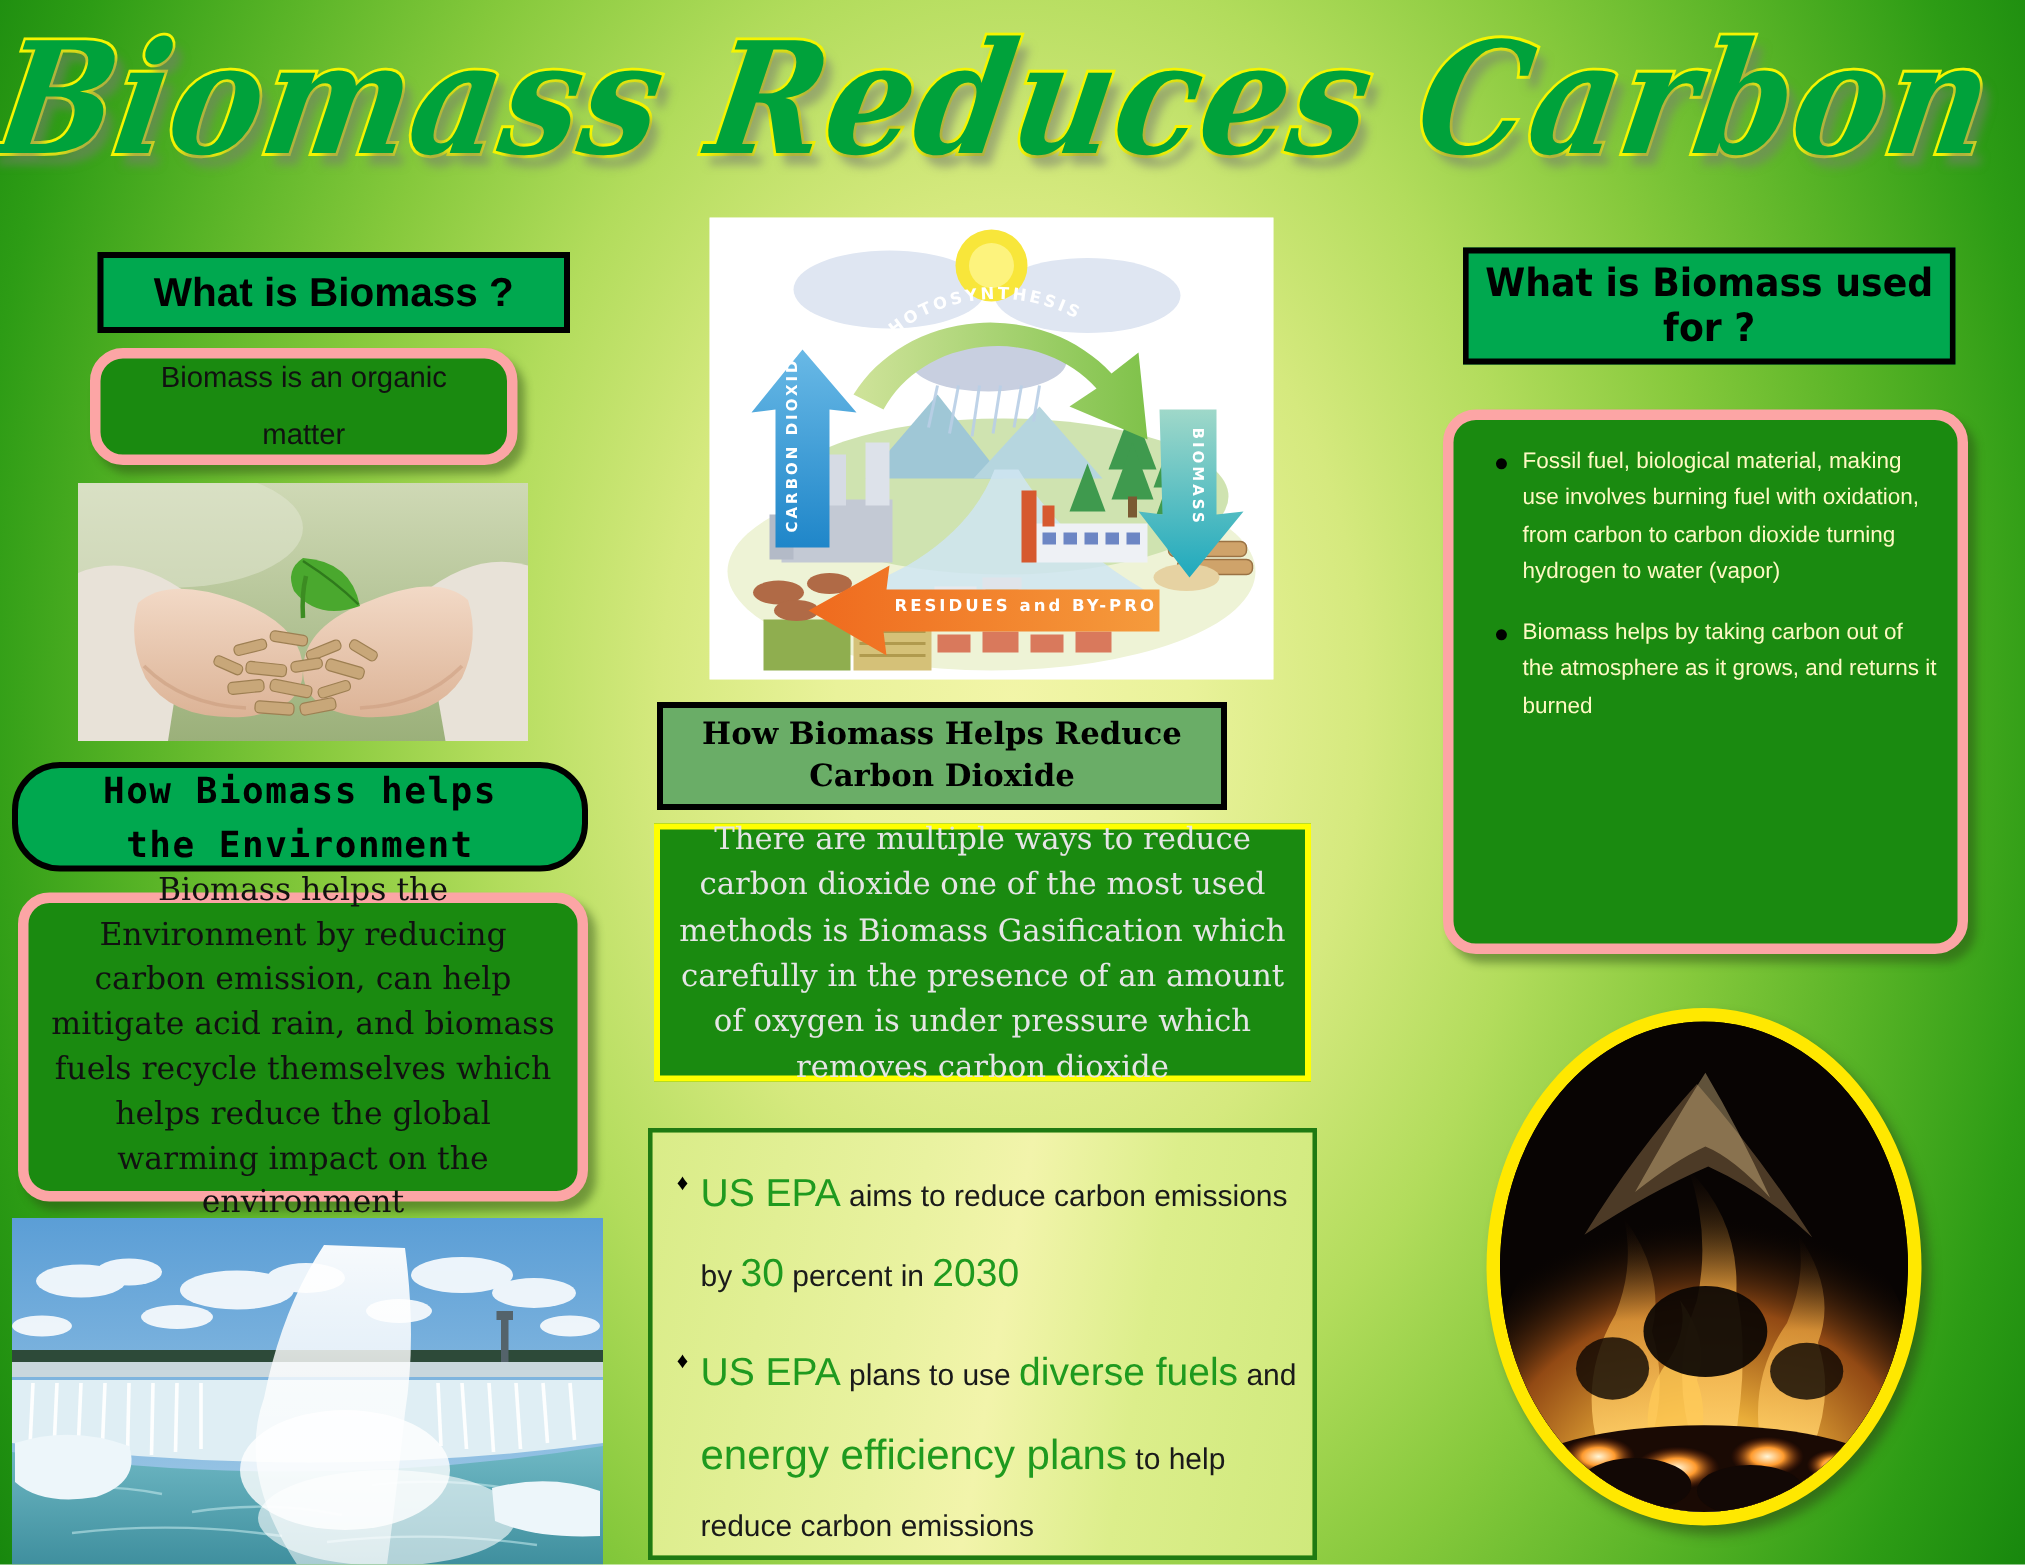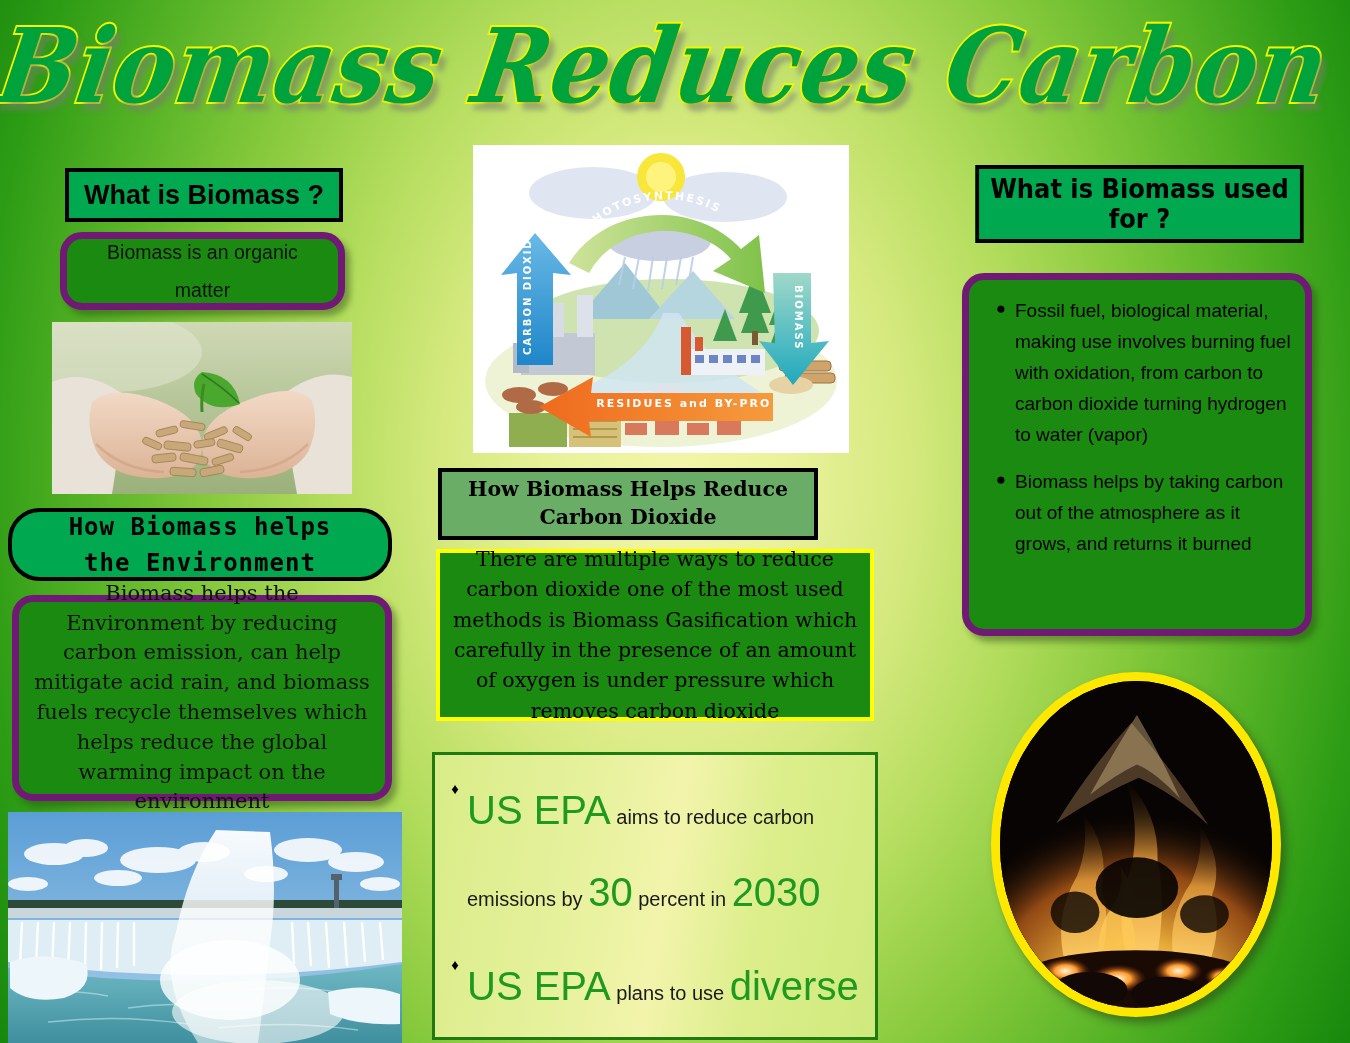--- a/index.html
+++ b/index.html
@@ -44,30 +44,30 @@
     background:#00a84f;
     border:4px solid #000;
     box-sizing:border-box;
     display:flex;align-items:center;justify-content:center;
     text-align:center;
     color:#000;
   }
   .body-yellow{
     position:absolute;
     background:#1a8a10;
-    border:7px solid #701a75;
+    border:7px solid #fca5a5;
     border-radius:22px;
     box-sizing:border-box;
     box-shadow:5px 6px 6px rgba(40,70,20,.45);
     color:#111;
     display:flex;flex-direction:column;justify-content:center;
   }
 
   
-  #hdr-what-is{left:65px;top:168px;width:278px;height:54px;
+  #hdr-what-is{left:65px;top:168px;width:315px;height:54px;
     font-size:27px;font-weight:bold;}
   #box-what-is{left:60px;top:232px;width:285px;height:78px;
     font-size:19.5px;text-align:center;line-height:1.95;padding:2px 12px;}
   #img-hands{position:absolute;left:52px;top:322px;width:300px;height:172px;
     overflow:hidden;background:#cbbfae;}
   #hdr-how-env{left:8px;top:508px;width:384px;height:73px;
     font-family:"DejaVu Sans Mono",monospace;font-size:24px;font-weight:bold;
     line-height:1.5;letter-spacing:1px;border-radius:32px;}
   #box-how-env{left:12px;top:595px;width:380px;height:206px;
     font-family:"DejaVu Serif",serif;font-size:21px;line-height:1.42;
@@ -77,46 +77,46 @@
 
   
   #img-cycle{position:absolute;left:473px;top:145px;width:376px;height:308px;
     background:#fff;overflow:hidden;}
   #hdr-center{left:438px;top:468px;width:380px;height:72px;
     background:#6aad67;font-family:"DejaVu Serif",serif;
     font-size:20.5px;font-weight:bold;line-height:1.35;padding:0 14px;}
   #box-center{position:absolute;left:436px;top:549px;width:438px;height:172px;
     background:#1a8a10;border:4px solid #ffff00;box-sizing:border-box;
     font-family:"DejaVu Serif",serif;font-size:20.5px;line-height:1.48;
-    text-align:center;color:#000000;display:flex;align-items:center;
+    text-align:center;color:#e5e5e5;display:flex;align-items:center;
     justify-content:center;padding:4px 12px;}
   #box-epa{position:absolute;left:432px;top:752px;width:446px;height:288px;
     border:3px solid #1f7a12;box-sizing:border-box;
     background:linear-gradient(100deg,#d9ec88 0%,#e9f2a0 38%,#f2f4ab 52%,#dcee8b 72%,#cfe97c 100%);
     padding:14px 10px 10px 8px;}
   .epa-item{display:flex;align-items:flex-start;margin-bottom:12px;}
   .epa-bullet{color:#000;font-size:15px;line-height:1.1;width:24px;
     flex:0 0 24px;text-align:center;padding-top:12px;}
   .epa-text{flex:1;color:#1a1a1a;font-size:20px;line-height:2.05;}
   .g{color:#1f9a1f;}
   .s28{font-size:28px;}
-  .s30{font-size:40px;}
+  .s30{font-size:26px;}
 
   
   #hdr-used-for{left:963px;top:165px;width:353px;height:78px;
     font-family:"DejaVu Sans",sans-serif;font-size:26px;font-weight:bold;
     transform:scaleX(.93);transform-origin:50% 50%;}
   #box-used-for{left:962px;top:273px;width:350px;height:363px;
     padding:16px 14px;justify-content:flex-start;}
   #used-intro{font-family:"DejaVu Serif",serif;font-size:19.5px;
     line-height:1.38;text-align:center;color:#111;margin:8px 4px 14px 4px;}
   .r-item{display:flex;align-items:flex-start;margin:0 0 16px 4px;}
   .r-bullet{flex:0 0 28px;font-size:17px;line-height:1.55;color:#000;
     text-align:center;}
-  .r-text{flex:1;font-size:19px;line-height:1.63;color:#000000;}
+  .r-text{flex:1;font-size:15px;line-height:1.63;color:#fef9c3;}
   #img-fire{position:absolute;left:991px;top:672px;width:290px;height:345px;
     border-radius:50%;border:9px solid #ffe800;box-sizing:border-box;
     overflow:hidden;background:#000;
     box-shadow:5px 6px 8px rgba(40,60,20,.5);}
 
   
   .fill{position:absolute;left:0;top:0;width:100%;height:100%;display:block;}
 </style>
 </head>
 <body>

